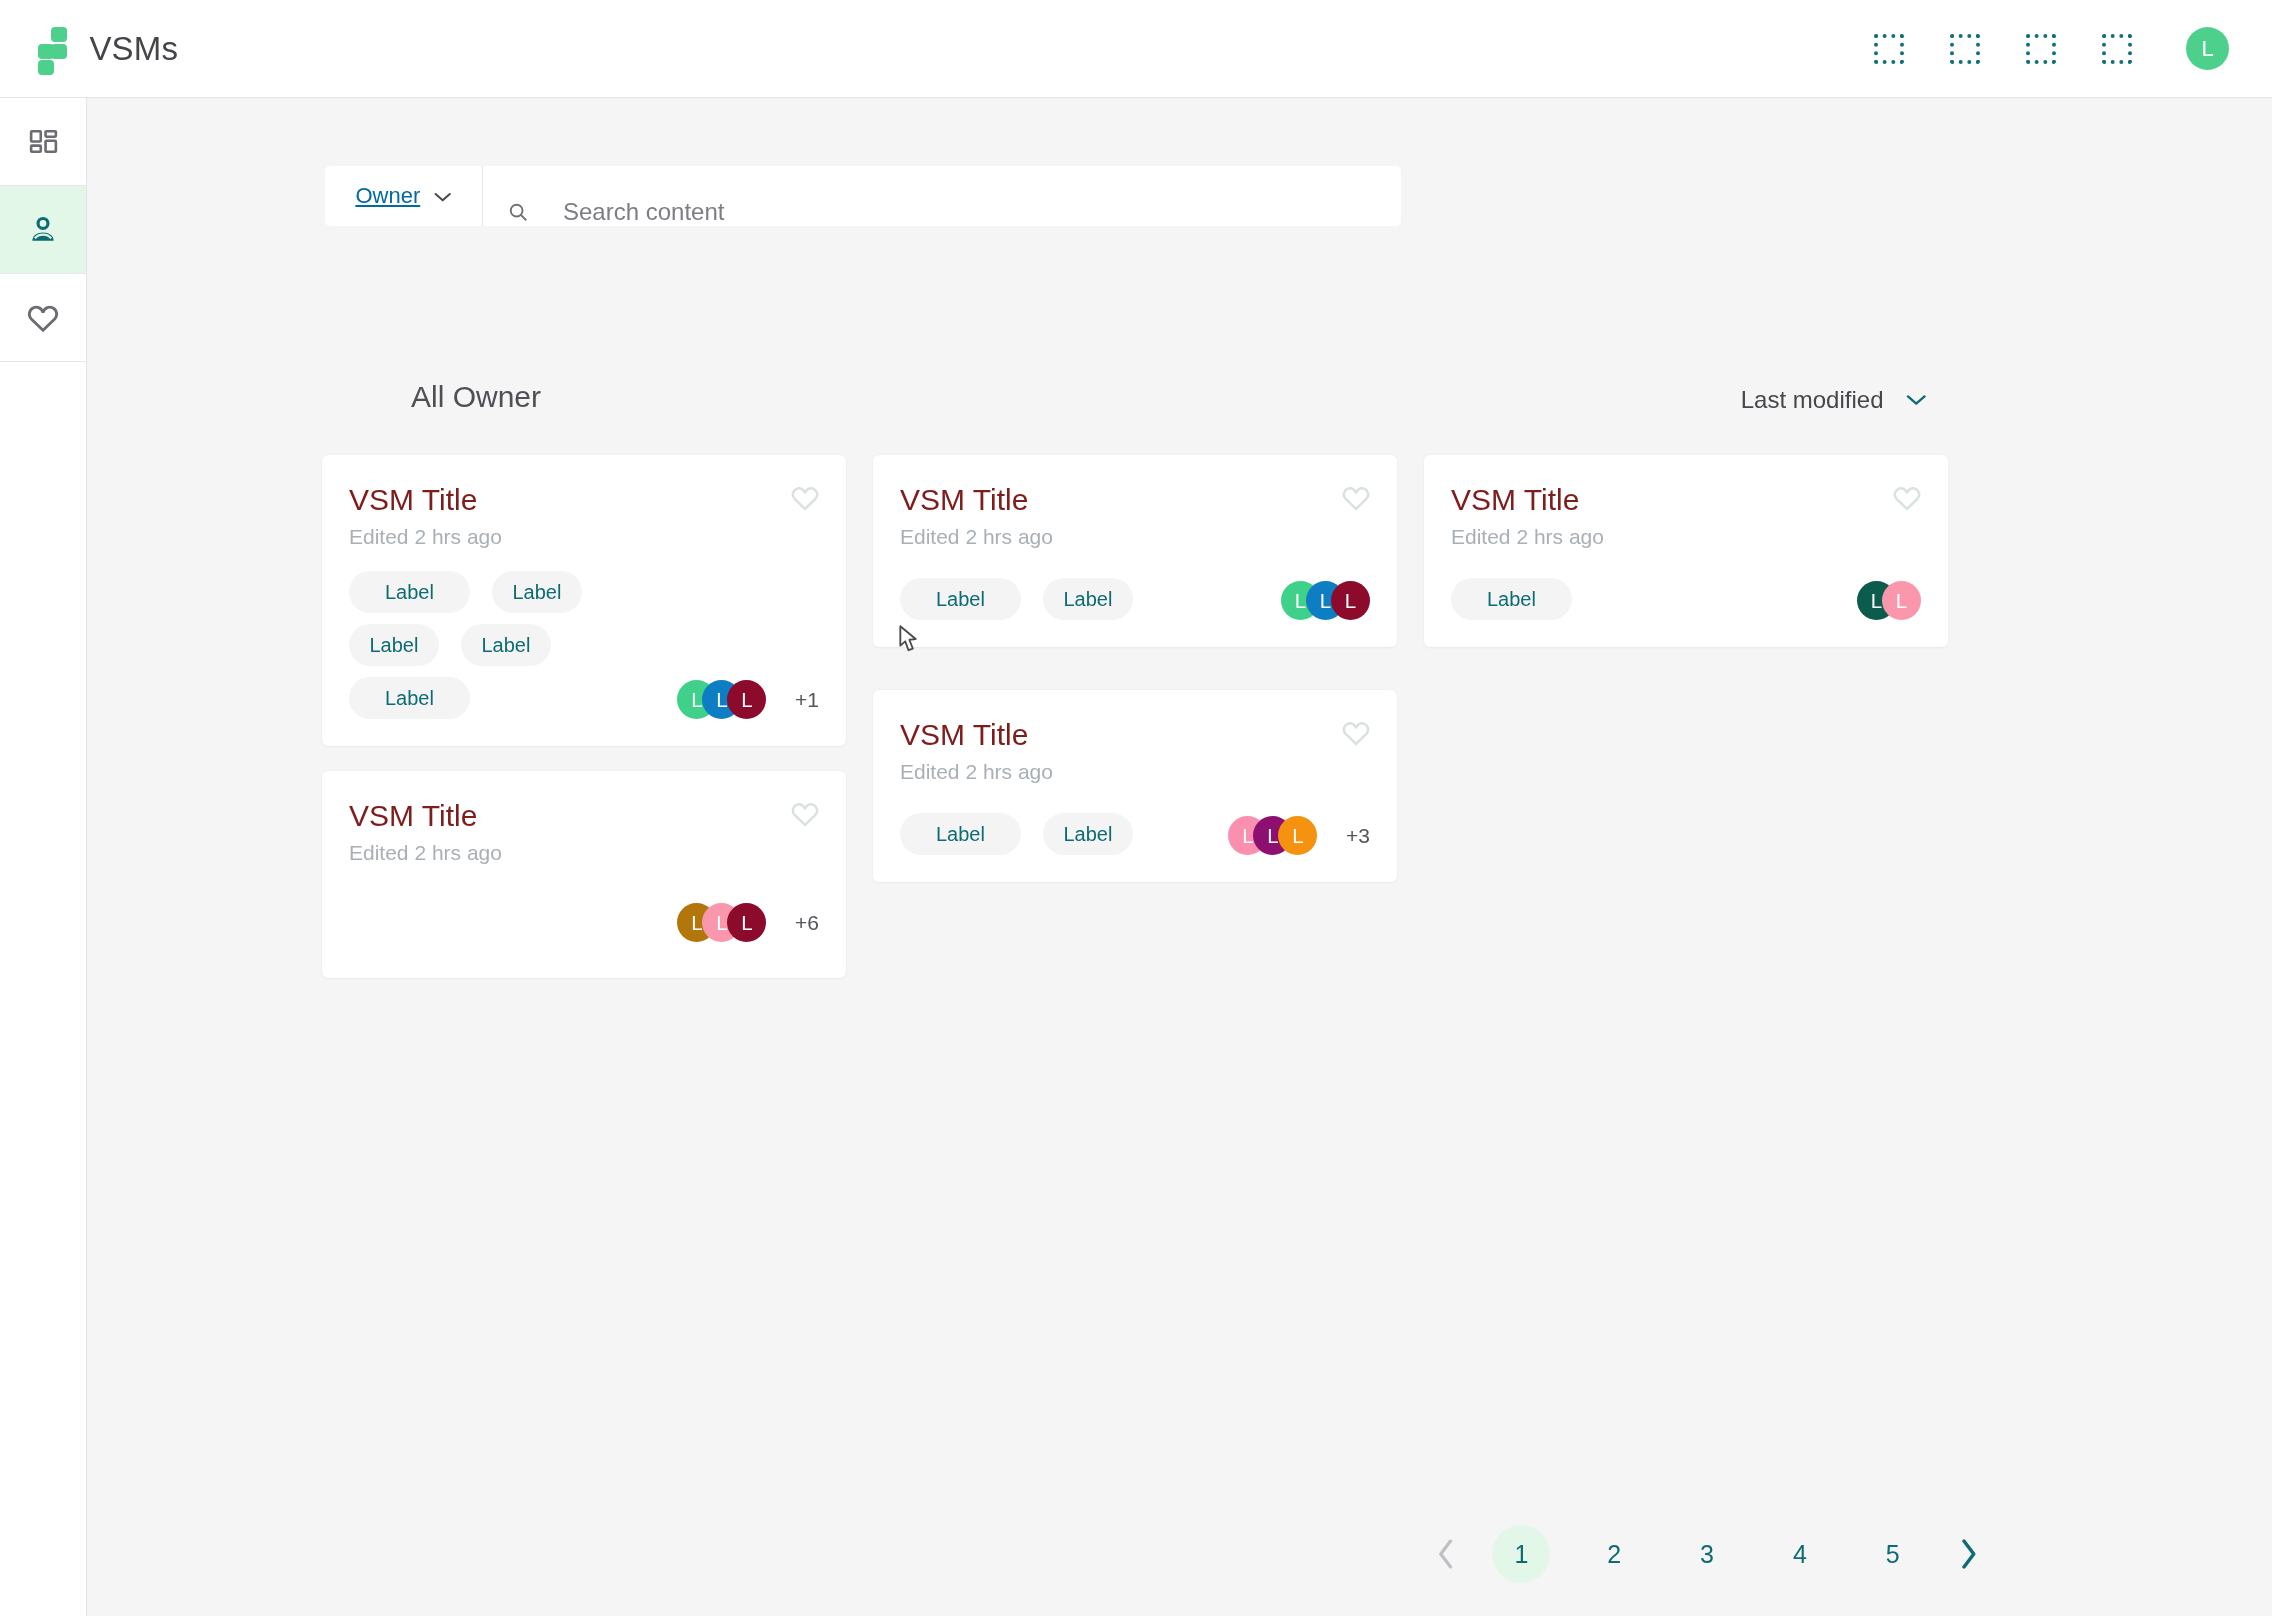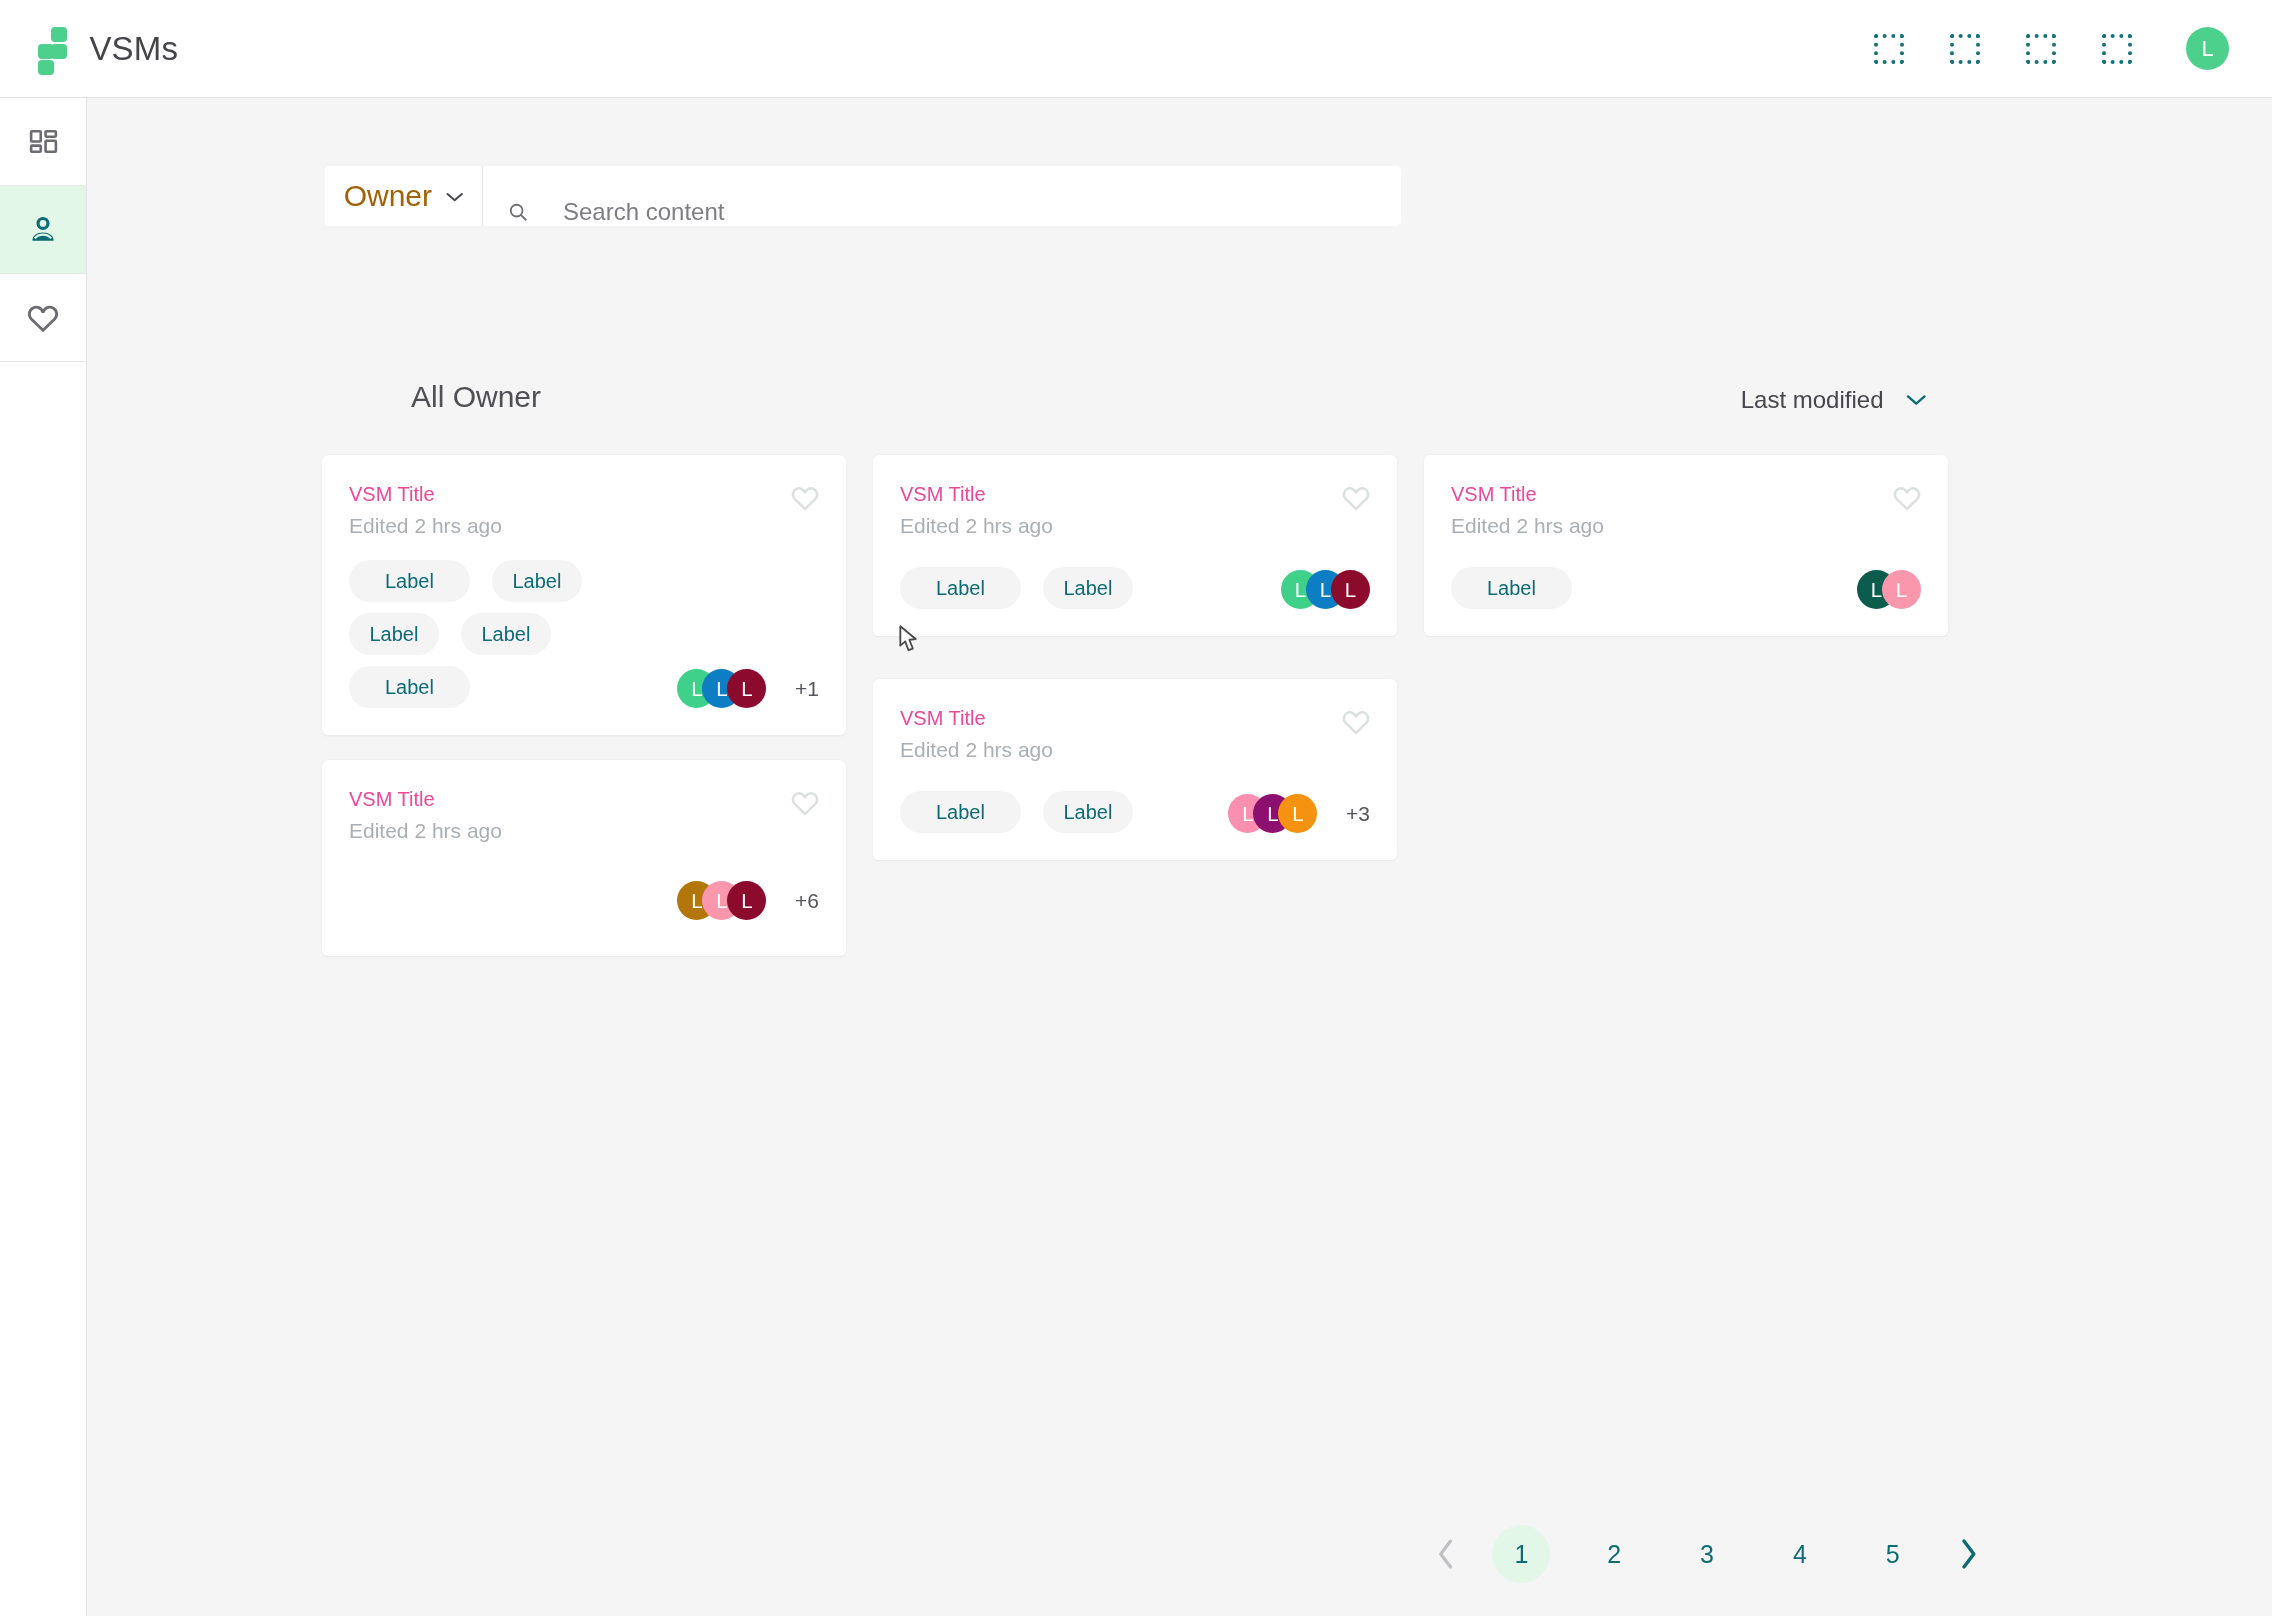--- a/index.html
+++ b/index.html
@@ -100,21 +100,21 @@
     display: flex;
     align-items: stretch;
   }
   .owner-select {
     width: 158px;
     display: flex; align-items: center; justify-content: center;
     gap: 14px;
     border-right: 0.8px solid #e6e6e8;
     cursor: pointer;
   }
-  .owner-label { font-size: 30px; color: #a16207; }
+  .owner-label { font-size: 22px; color: #0369a1; text-decoration: underline; }
   .chev-dark { width: 17.4px; height: 10.3px; }
   .search-wrap {
     flex: 1;
     display: flex; align-items: flex-end;
     gap: 34px;
     padding-left: 24px;
   }
   .search-input {
     border: 0; outline: 0;
     font-family: "Liberation Sans", sans-serif;
@@ -150,22 +150,22 @@
 
   .card {
     background: #ffffff;
     border-radius: 6.3px;
     box-shadow: 0 0.8px 2.4px rgba(0,0,0,0.06);
     padding: 28px 27px 27px 27px;
     margin-bottom: 25px;
     position: relative;
   }
   .card-title {
-    font-size: 20px;
-    color: #ec4899;
+    font-size: 30px;
+    color: #7f1d1d;
     margin-bottom: 8px;
   }
   .card-sub {
     font-size: 21px;
     color: #a9b0b5;
   }
   .heart-btn {
     position: absolute;
     top: 27px; right: 25px;
     cursor: pointer;

